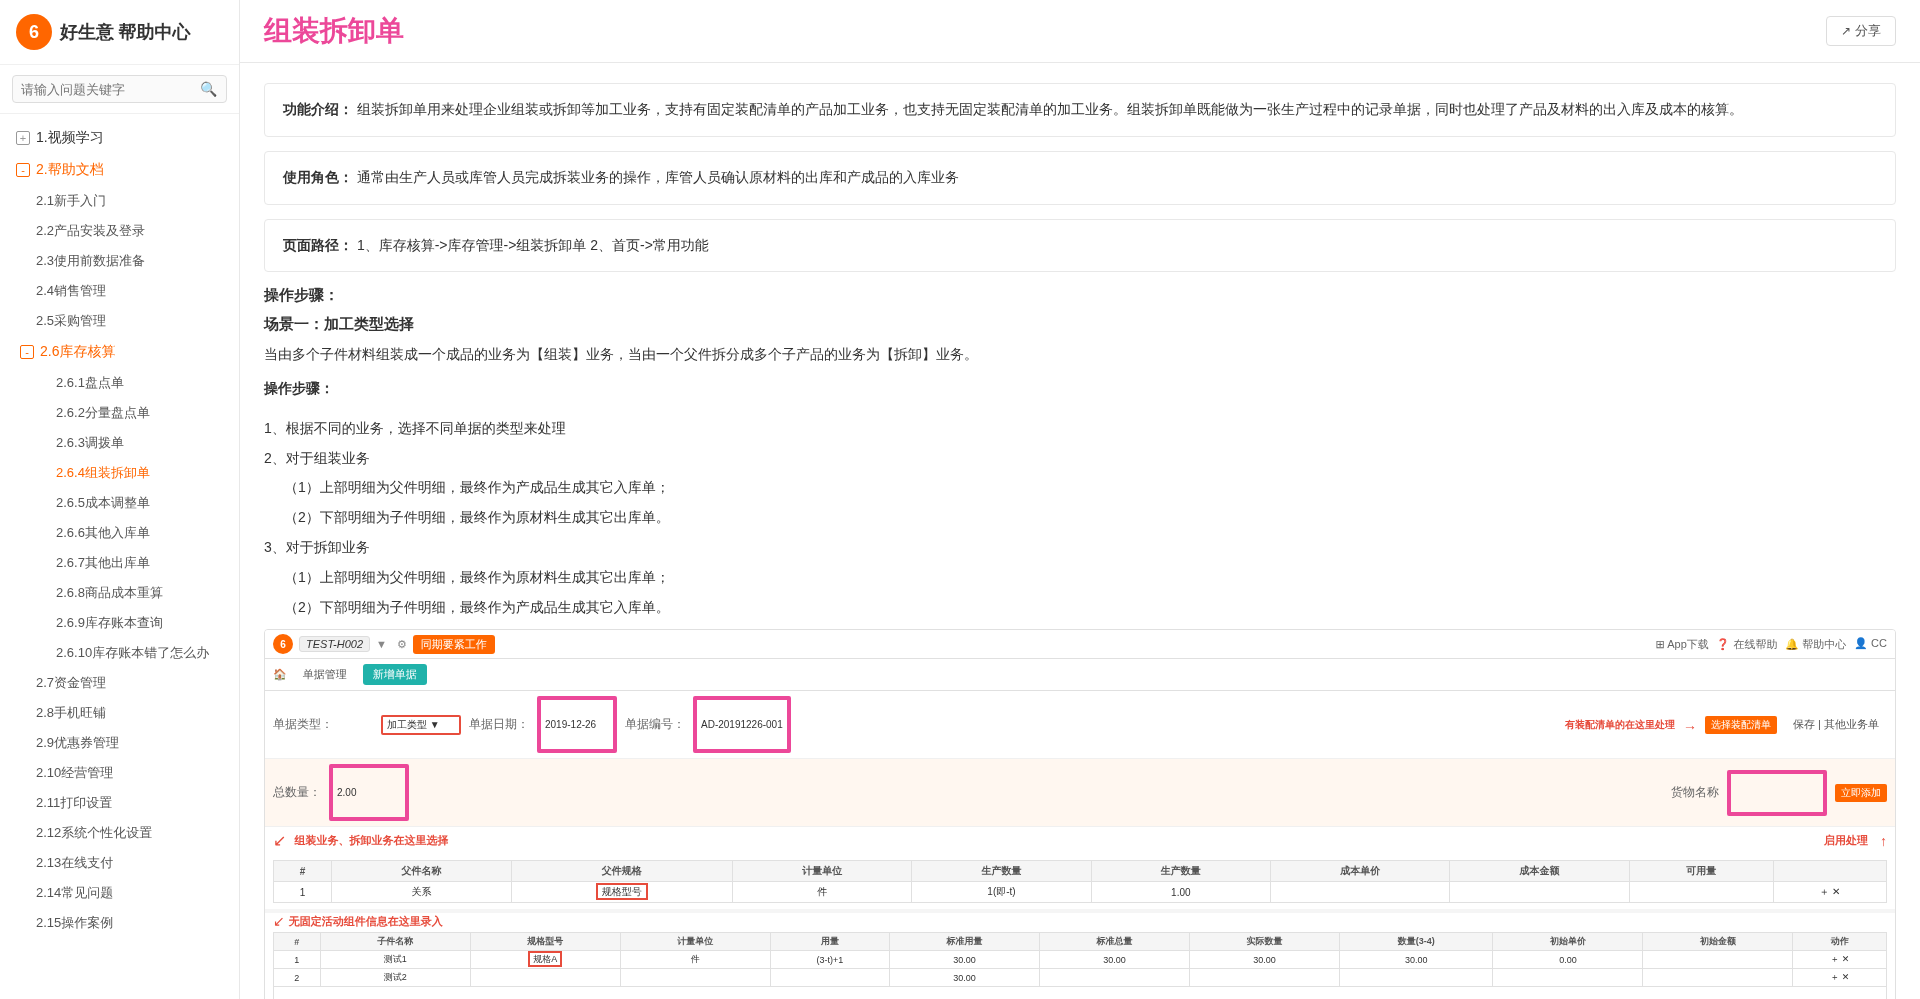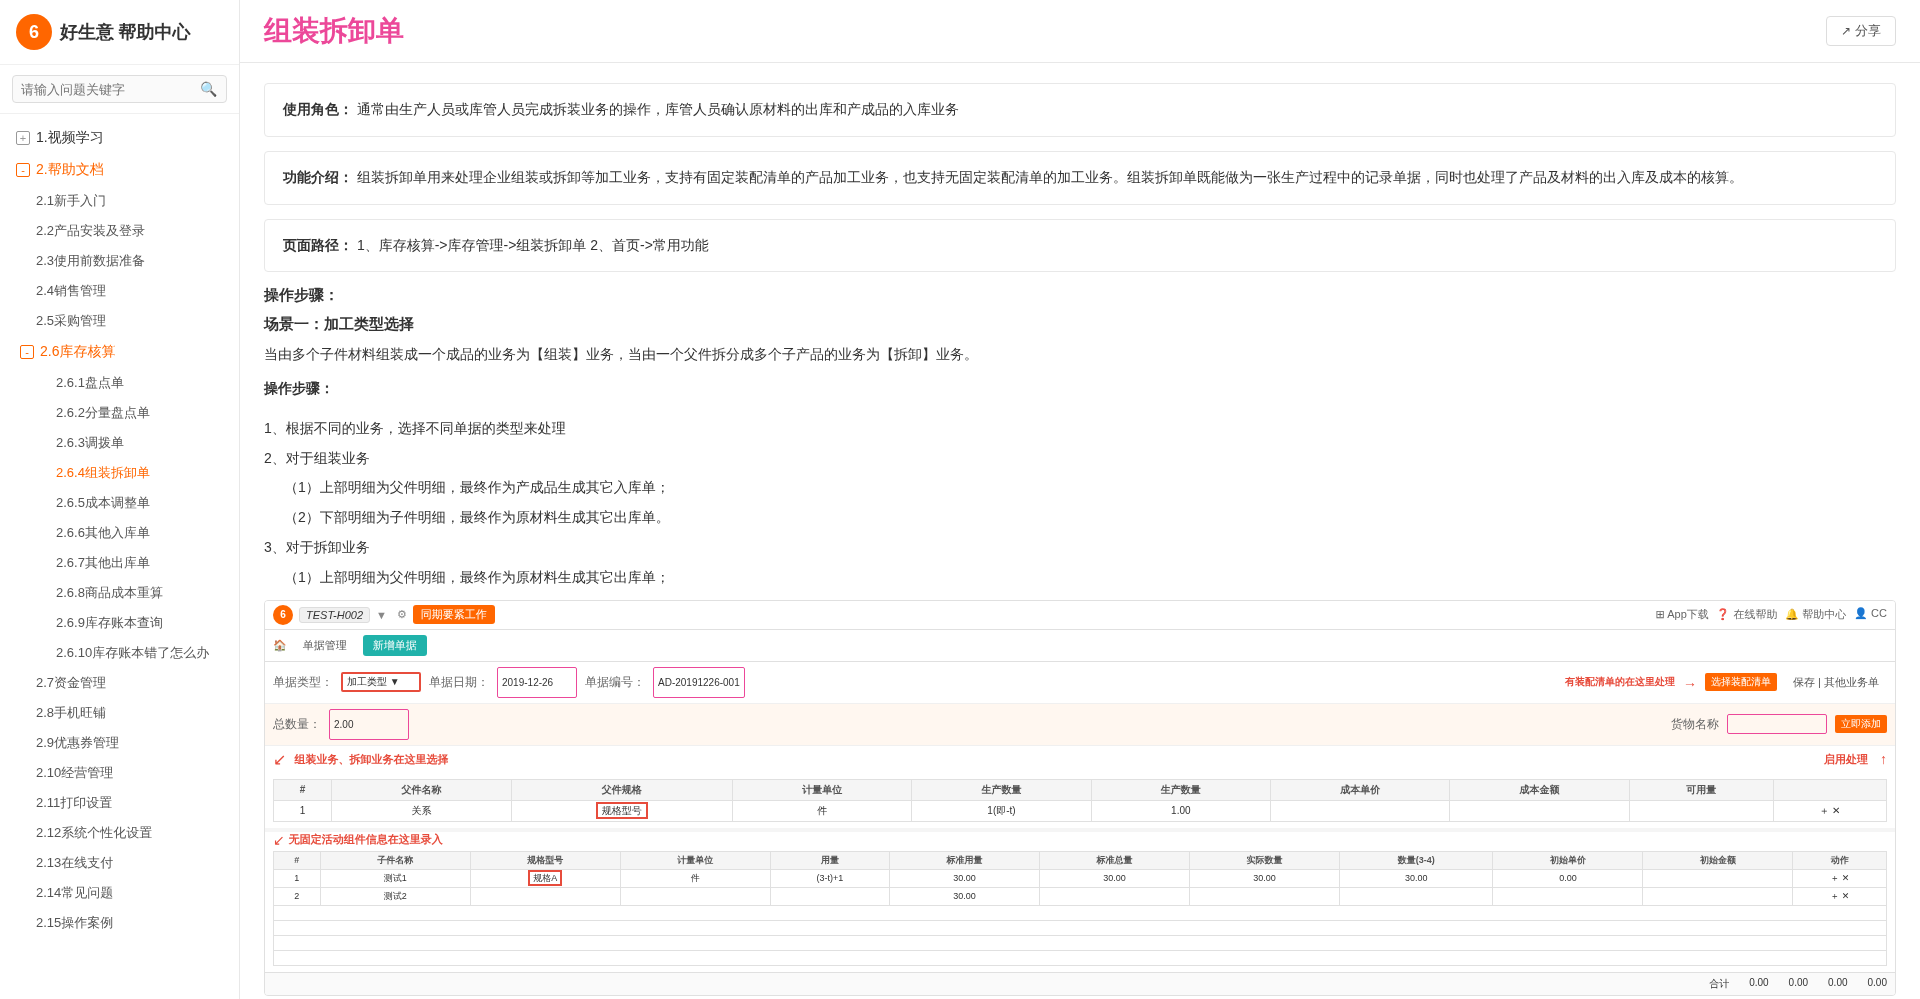--- a/index.html
+++ b/index.html
@@ -322,22 +322,22 @@
 
     .ss-field-label {
       font-size: 12px;
       color: #666;
       white-space: nowrap;
     }
 
     .ss-field-value {
       font-size: 10px;
       color: #333;
-      border: 1px solid #ec4899;
-      padding: 9px 4px;
+      border: 4px solid #ec4899;
+      padding: 19px 4px;
       border-radius: 2px;
       min-width: 80px;
     }
 
     .ss-orange-note {
       color: #e74c3c;
       font-size: 10px;
       font-weight: bold;
     }
 
@@ -374,20 +374,21 @@
       border: 1px solid #e0e0e0;
       padding: 3px 5px;
       text-align: center;
       color: #333;
     }
 
     .ss-red-box {
       border: 2px solid #e74c3c;
       display: inline-block;
       padding: 1px 4px;
+      margin-left: 40px;
     }
 
     .ss-content {
       padding: 6px 8px;
       background: #fff;
     }
 
     .ss-sub-table-section {
       margin-top: 4px;
     }
@@ -498,27 +499,27 @@
     <span class="page-title-text">组装拆卸单</span>
     <button class="share-btn">
       <span style="margin-right:4px; font-size:12px;">↗</span>
       <span>分享</span>
     </button>
   </div>
 
   <div id="content-area">
 
     <div class="info-block">
+      <span class="section-label">功能介绍：</span>
+      <span>组装拆卸单用来处理企业组装或拆卸等加工业务，支持有固定装配清单的产品加工业务，也支持无固定装配清单的加工业务。组装拆卸单既能做为一张生产过程中的记录单据，同时也处理了产品及材料的出入库及成本的核算。</span>
+    </div>
+
+    <div class="info-block">
       <span class="section-label">使用角色：</span>
       <span>通常由生产人员或库管人员完成拆装业务的操作，库管人员确认原材料的出库和产成品的入库业务</span>
-    </div>
-
-    <div class="info-block">
-      <span class="section-label">功能介绍：</span>
-      <span>组装拆卸单用来处理企业组装或拆卸等加工业务，支持有固定装配清单的产品加工业务，也支持无固定装配清单的加工业务。组装拆卸单既能做为一张生产过程中的记录单据，同时也处理了产品及材料的出入库及成本的核算。</span>
     </div>
 
     <div class="info-block">
       <span class="section-label">页面路径：</span>
       <span>1、库存核算-&gt;库存管理-&gt;组装拆卸单  2、首页-&gt;常用功能</span>
     </div>
 
     <div>
       <div class="ops-title">操作步骤：</div>
 
@@ -532,20 +533,21 @@
         <strong>操作步骤：</strong>
       </div>
 
       <ul class="steps-list">
         <li>1、根据不同的业务，选择不同单据的类型来处理</li>
         <li>2、对于组装业务</li>
         <li class="indent-1">（1）上部明细为父件明细，最终作为产成品生成其它入库单；</li>
         <li class="indent-1">（2）下部明细为子件明细，最终作为原材料生成其它出库单。</li>
         <li>3、对于拆卸业务</li>
         <li class="indent-1">（1）上部明细为父件明细，最终作为原材料生成其它出库单；</li>
+        <li class="indent-1">（2）下部明细为子件明细，最终作为产成品生成其它入库单。</li>
       </ul>
 
       <div class="screenshot-container">
         <div class="screenshot-mockup">
 
           <div class="ss-top-bar">
             <div class="ss-orange-logo">6</div>
             <span class="ss-company-tag">TEST-H002</span>
             <span style="font-size:11px; color:#888;">▼</span>
             <span style="color:#888; font-size:11px; margin-left:4px;">⚙</span>

